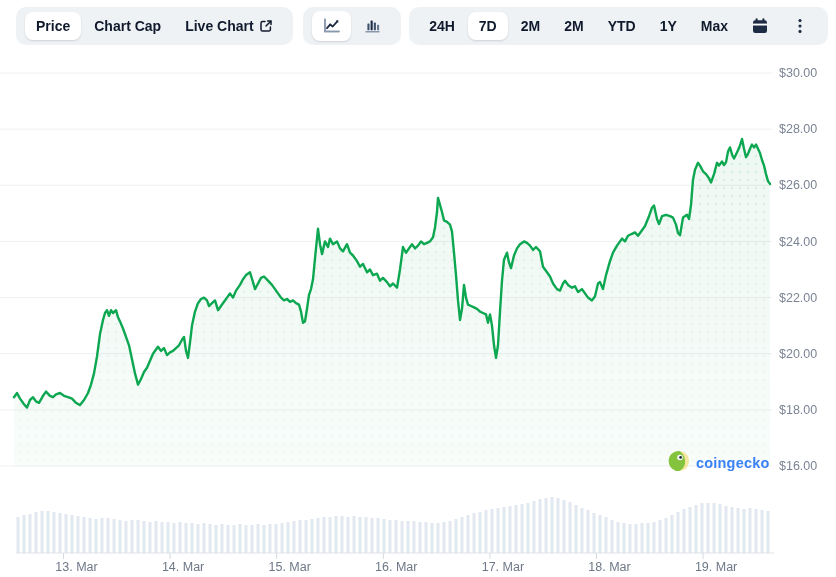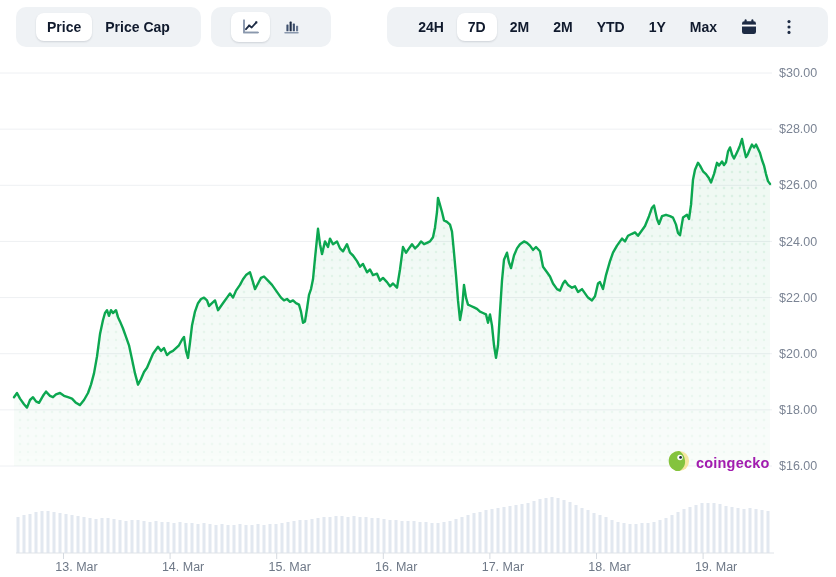--- a/index.html
+++ b/index.html
@@ -9,38 +9,38 @@
     -webkit-font-smoothing:antialiased;
   }
   #chart-svg{position:absolute;left:0;top:0;}
   .hdr{
     position:absolute;left:0;top:7px;width:836px;
     display:flex;justify-content:space-between;align-items:flex-start;
     padding:0 8px 0 16px;box-sizing:border-box;z-index:5;
   }
   .hdr-left{display:flex;gap:10px;}
   .seg{
-    background:#eff2f5;border-radius:10px;padding:20px;height:38px;
+    background:#eff2f5;border-radius:10px;padding:9px;height:38px;
     display:inline-flex;align-items:center;gap:2px;box-sizing:border-box;
   }
   .pill{
     border:none;background:transparent;border-radius:8px;
     padding:7px 11px;font-family:inherit;font-size:14px;font-weight:600;
     color:#101a2d;line-height:1;display:flex;align-items:center;gap:5px;
     cursor:pointer;white-space:nowrap;
   }
   .pill.sel{background:#ffffff;box-shadow:0 1px 2px rgba(16,26,45,.14);}
   .pill.icon-pill{padding:5px 9px;}
   .pill svg{display:block;}
   .watermark{
     position:absolute;left:668px;top:450px;display:flex;align-items:center;
     gap:6px;z-index:4;
   }
   .watermark .brand{
-    font-size:14.5px;font-weight:700;color:#a21caf;letter-spacing:.2px;
+    font-size:14.5px;font-weight:700;color:#3b82f6;letter-spacing:.2px;
   }
 </style>
 </head>
 <body>
 
 <svg id="chart-svg" width="836" height="577" aria-label="price chart">
     <defs>
       <pattern id="dotpat" width="8" height="8" patternUnits="userSpaceOnUse">
         <rect width="8" height="8" fill="#19a050" fill-opacity="0.085"></rect>
         <circle cx="4" cy="4" r="1.3" fill="#19a050" fill-opacity="0.13"></circle>
@@ -224,21 +224,31 @@
     </g>
   </svg>
 
 <div class="hdr">
   <div class="hdr-left">
     <div class="seg" id="view-tabs">
         <button class="pill sel">
           <span>Price</span>
         </button>
         <button class="pill">
-          <span>Price Cap</span>
+          <span>Chart Cap</span>
+        </button>
+        <button class="pill">
+          <span>Live Chart</span>
+          <span style="display: flex;">
+            <svg width="14" height="14" viewBox="0 0 14 14" fill="none" stroke="#101a2d" stroke-width="1.5" stroke-linecap="round" stroke-linejoin="round">
+              <path d="M6 2.6H3.6A1.6 1.6 0 0 0 2 4.2v6.2A1.6 1.6 0 0 0 3.6 12h6.2a1.6 1.6 0 0 0 1.6-1.6V8"></path>
+              <path d="M8.6 2H12v3.4"></path>
+              <path d="M11.8 2.2 7 7"></path>
+            </svg>
+          </span>
         </button>
       </div>
     <div class="seg" id="type-tabs">
         <button class="pill sel icon-pill">
           <span style="display: flex;">
             <svg width="21" height="20" viewBox="0 0 21 20" fill="none">
               <path d="M4 3.2v12.3H18" stroke="#7d8fa8" stroke-width="1.5" stroke-linecap="round"></path>
               <path d="M4 3.2v12.3H18" stroke="#8a98ad" stroke-width="1.5" stroke-linecap="round"></path>
               <path d="M6 12.2l3.1-3.6 2.6 1.9 4.6-5.2" stroke="#1d2b44" stroke-width="1.8" fill="none" stroke-linecap="round" stroke-linejoin="round"></path>
               <rect x="8.2" y="7.7" width="2" height="2" fill="#1d2b44"></rect>

